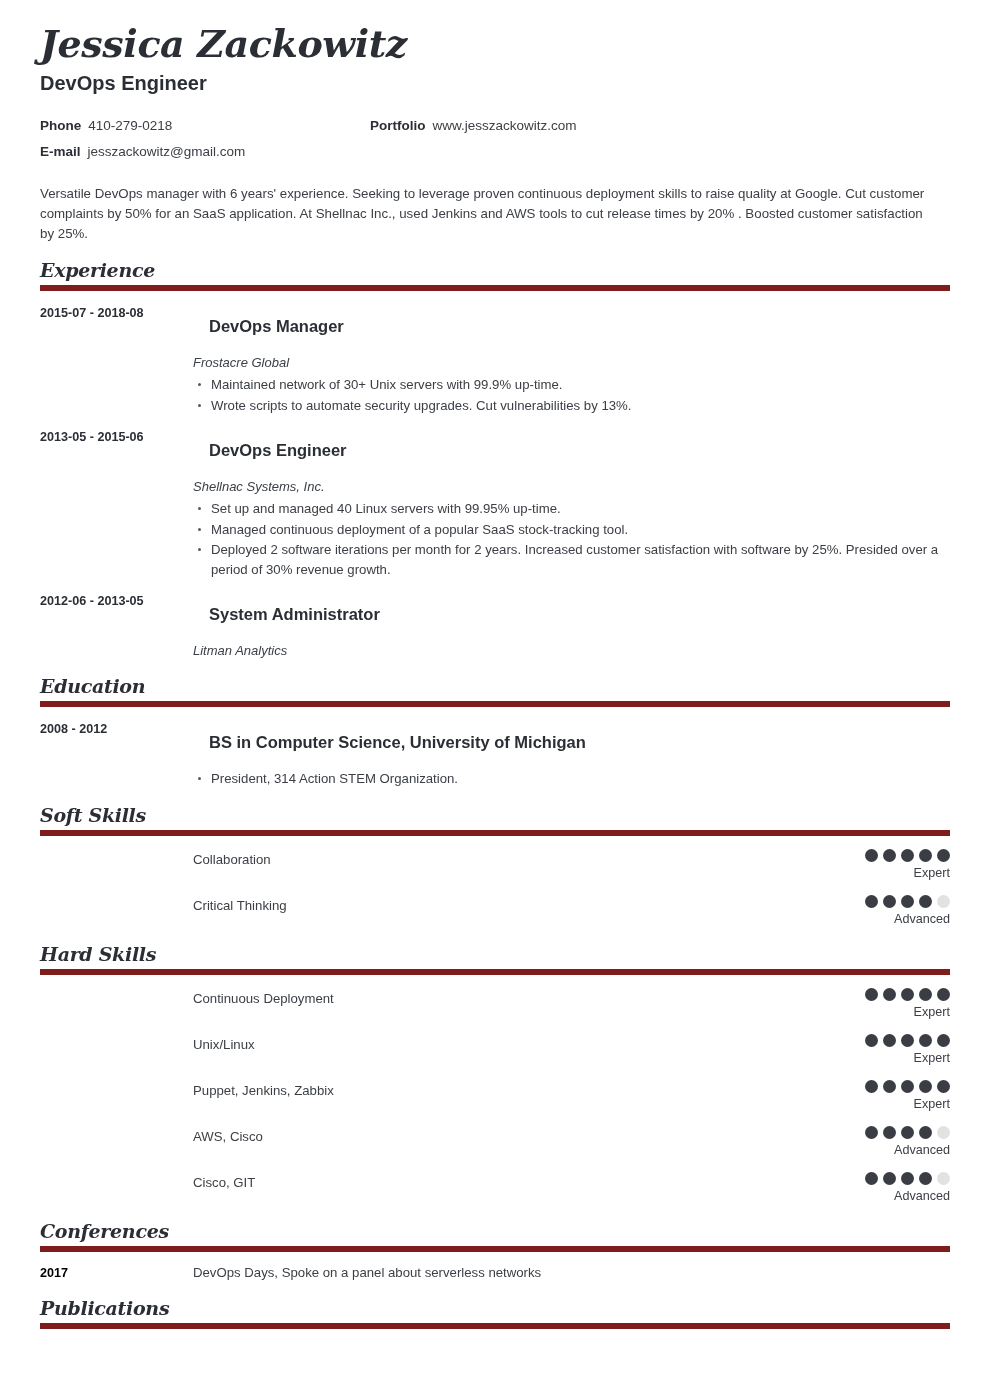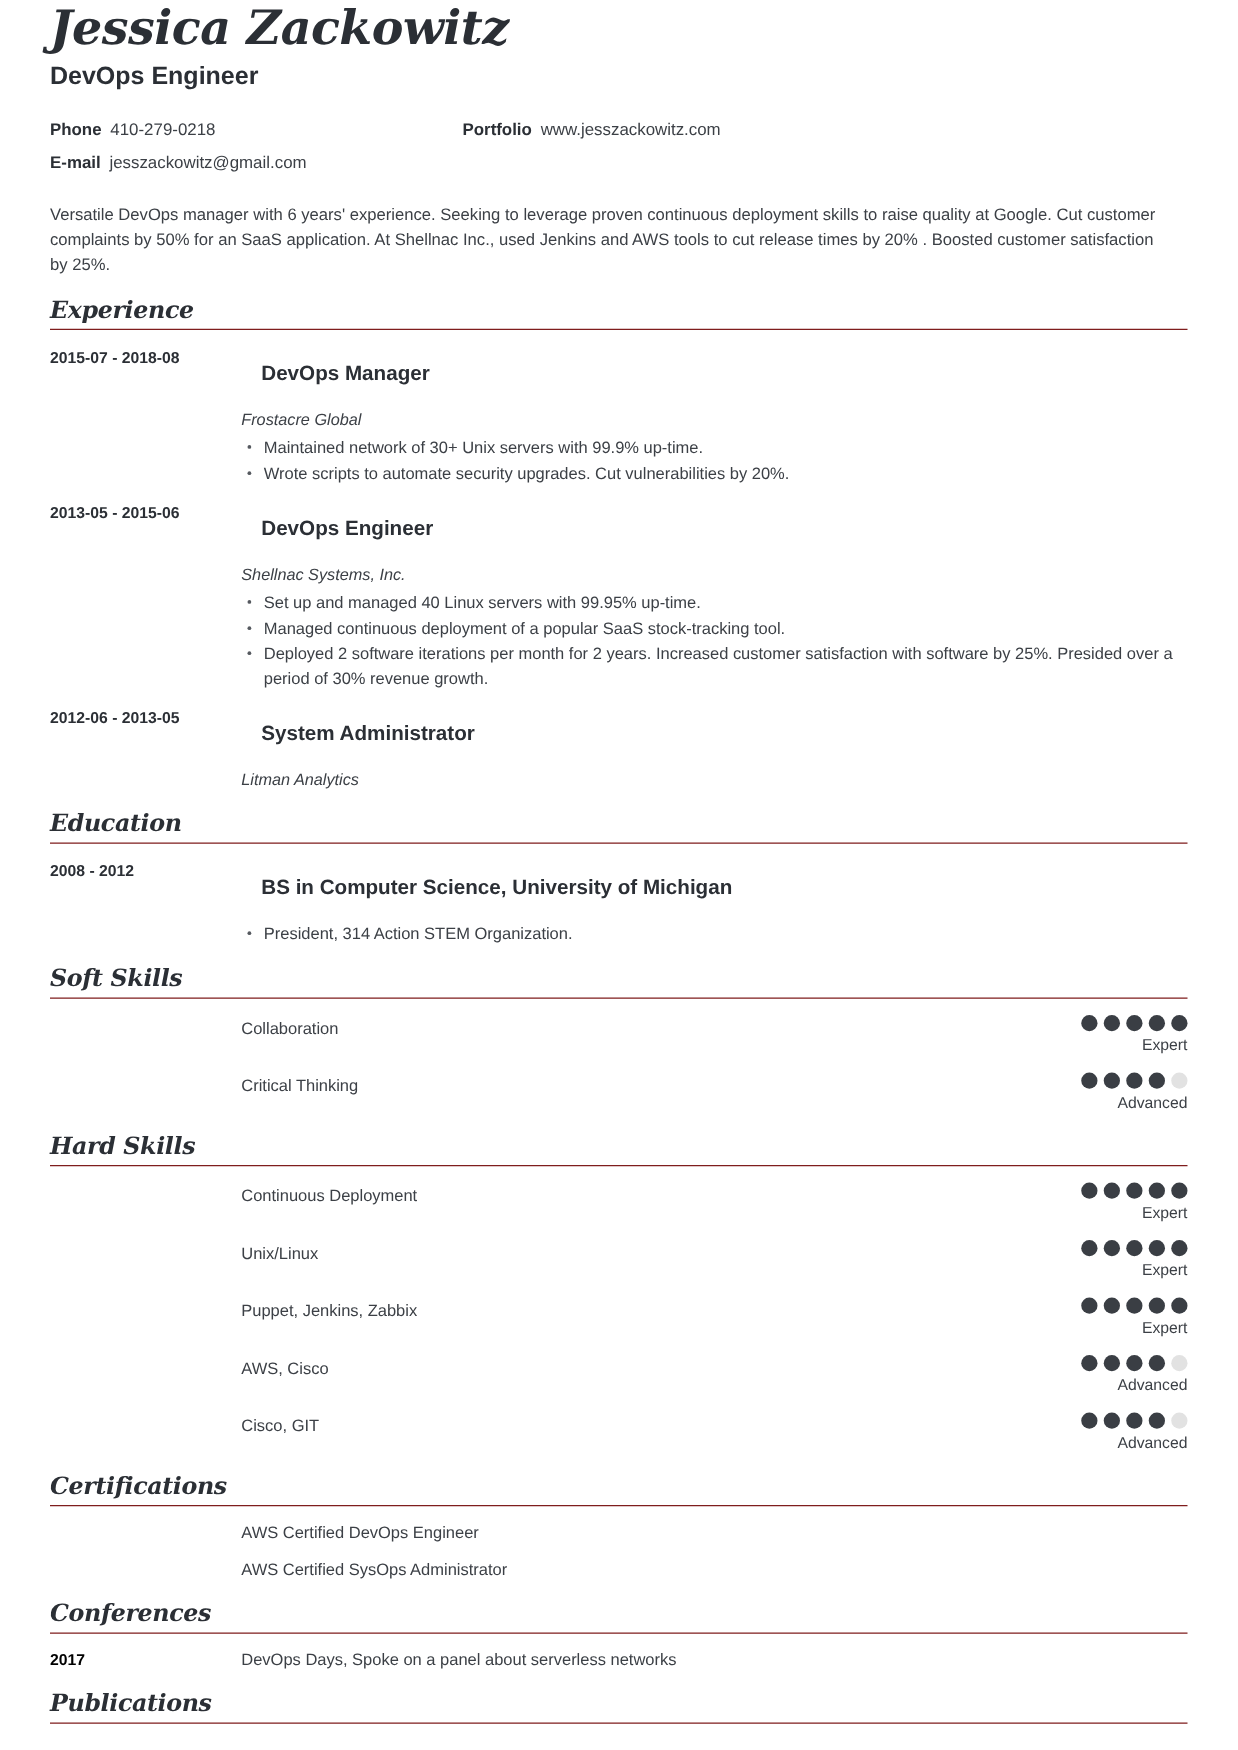--- a/index.html
+++ b/index.html
@@ -18,21 +18,21 @@
   .page {
     position: relative;
     width: 990px;
     height: 1400px;
     padding: 0 40px;
     background: #fff;
     overflow: hidden;
   }
 
   
-  .header { }
+  .header { padding-top: 22px; }
   .full-name {
     font-family: "DejaVu Serif", "Liberation Serif", serif;
     font-weight: 700;
     font-style: italic;
     font-size: 38px;
     line-height: 44px;
     letter-spacing: -0.4px;
     color: #2b2f35;
     margin: 0;
   }
@@ -77,21 +77,21 @@
     color: #3c4046;
     max-width: 890px;
     text-align: left;
   }
 
   
   .section { margin-top: 14px; }
   .section-head {
     position: relative;
     padding-bottom: 3px;
-    border-bottom: 1px solid #7f1d1d;
+    border-bottom: 6px solid #7f1d1d;
     text-decoration: underline;
   }
   .section-title {
     font-family: "DejaVu Serif", "Liberation Serif", serif;
     font-weight: 700;
     font-style: italic;
     font-size: 19px;
     line-height: 24px;
     letter-spacing: -0.3px;
     color: #2b2f35;
@@ -254,21 +254,21 @@
       <span class="section-title">Experience</span>
     </div>
 
     <div class="entry">
       <div class="col-date">2015-07 - 2018-08</div>
       <div class="col-body">
         <div class="entry-title">DevOps Manager</div>
         <div class="entry-sub">Frostacre Global</div>
         <ul class="bullets">
           <li>Maintained network of 30+ Unix servers with 99.9% up-time.</li>
-          <li>Wrote scripts to automate security upgrades. Cut vulnerabilities by 20%.</li>
+          <li>Wrote scripts to automate security upgrades. Cut vulnerabilities by 13%.</li>
         </ul>
       </div>
     </div>
 
     <div class="entry">
       <div class="col-date">2013-05 - 2015-06</div>
       <div class="col-body">
         <div class="entry-title">DevOps Engineer</div>
         <div class="entry-sub">Shellnac Systems, Inc.</div>
         <ul class="bullets">
@@ -413,33 +413,20 @@
             <span class="dot filled"></span>
             <span class="dot filled"></span>
             <span class="dot filled"></span>
             <span class="dot"></span>
           </div>
         <div class="rating-label">Advanced</div>
       </div>
     </div>
   </div>
 
-  <div class="section">
-    <div class="section-head">
-      <span class="section-title">Certifications</span>
-    </div>
-    <div class="simple-row">
-      <div class="simple-date"></div>
-      <div class="simple-text">AWS Certified DevOps Engineer</div>
-    </div>
-    <div class="simple-row">
-      <div class="simple-date"></div>
-      <div class="simple-text">AWS Certified SysOps Administrator</div>
-    </div>
-  </div>
 
   <div class="section">
     <div class="section-head">
       <span class="section-title">Conferences</span>
     </div>
     <div class="simple-row">
       <div class="simple-date">2017</div>
       <div class="simple-text">DevOps Days, Spoke on a panel about serverless networks</div>
     </div>
   </div>

